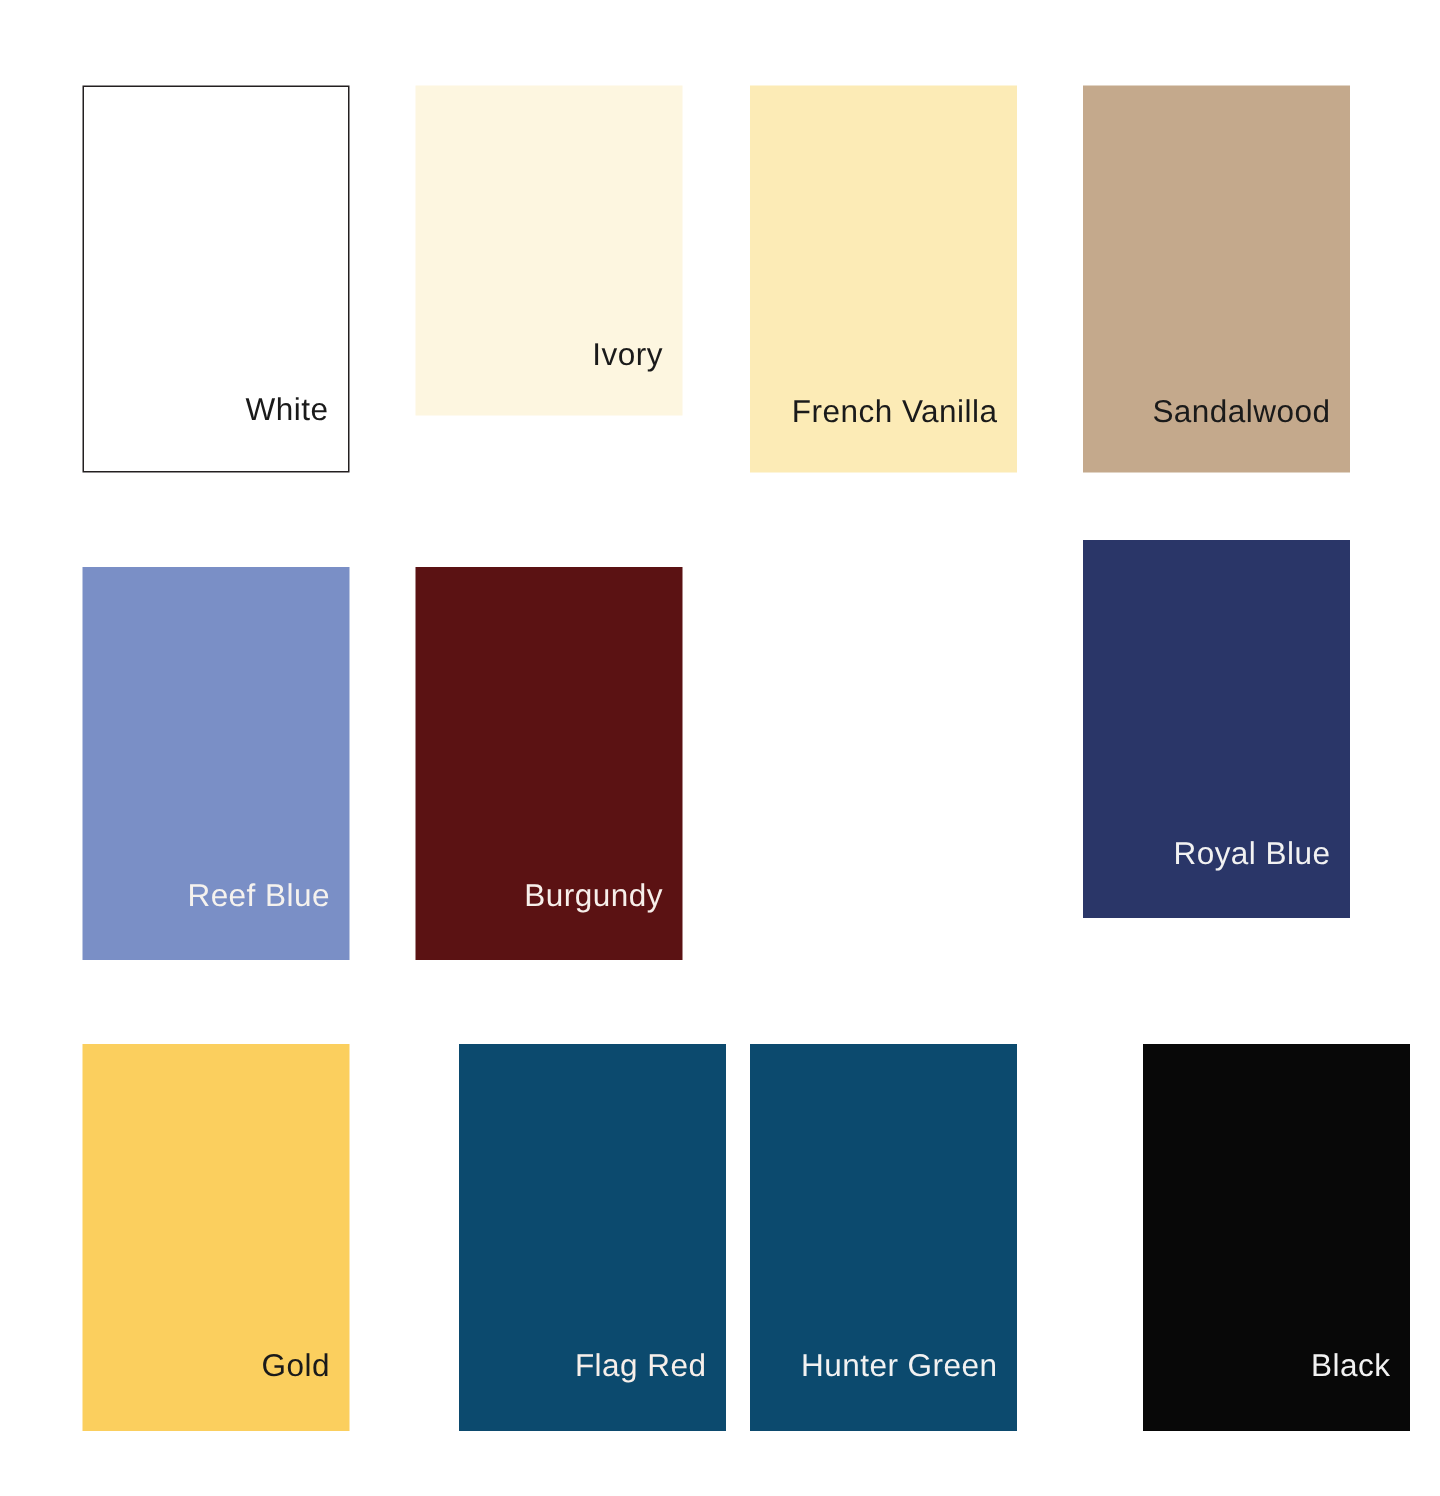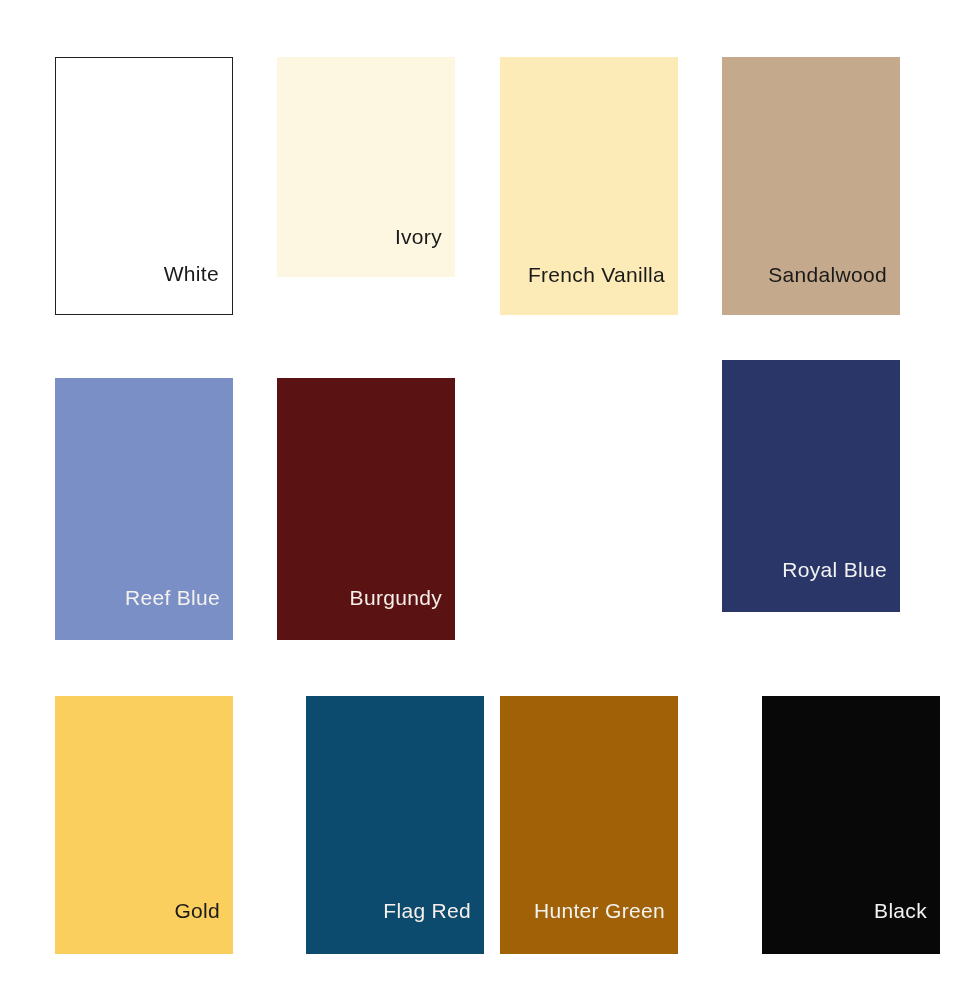--- a/index.html
+++ b/index.html
@@ -76,19 +76,19 @@
     </div>
     <div class="swatch row-2" style="left: 722px; top: 360px; width: 178px; height: 252px; background: rgb(42, 54, 104);">
       <span class="swatch-label" style="color: rgb(242, 242, 242);">Royal Blue</span>
     </div>
     <div class="swatch row-3" style="left: 55px; top: 696px; width: 178px; height: 258px; background: rgb(251, 207, 94);">
       <span class="swatch-label" style="color: rgb(26, 26, 26);">Gold</span>
     </div>
     <div class="swatch row-3" style="left: 277px; top: 696px; width: 178px; height: 258px; background: #0c4a6e; margin-left: 29px;">
       <span class="swatch-label" style="color: rgb(247, 239, 234);">Flag Red</span>
     </div>
-    <div class="swatch row-3" style="left: 500px; top: 696px; width: 178px; height: 258px; background: #a16207;">
+    <div class="swatch row-3" style="left: 500px; top: 696px; width: 178px; height: 258px; background: #0c4a6e;">
       <span class="swatch-label" style="color: rgb(242, 242, 242);">Hunter Green</span>
     </div>
     <div class="swatch row-3" style="left: 762px; top: 696px; width: 178px; height: 258px; background: rgb(8, 8, 8);">
       <span class="swatch-label" style="color: rgb(242, 242, 242);">Black</span>
     </div>
   </div>
 
 </body></html>

